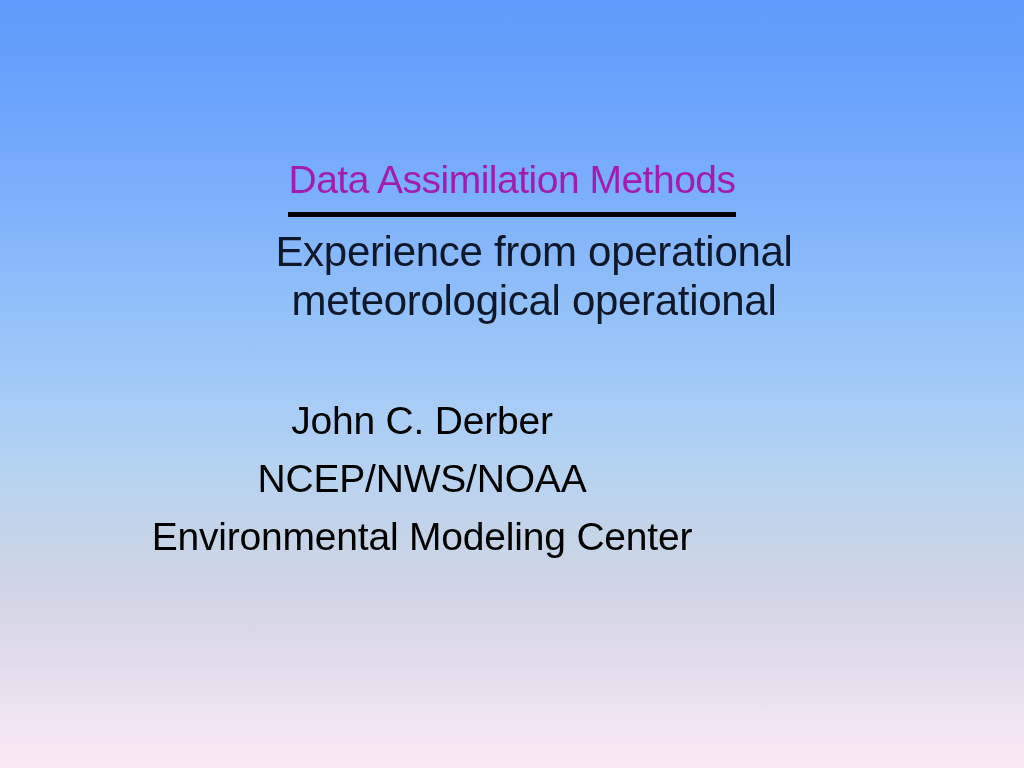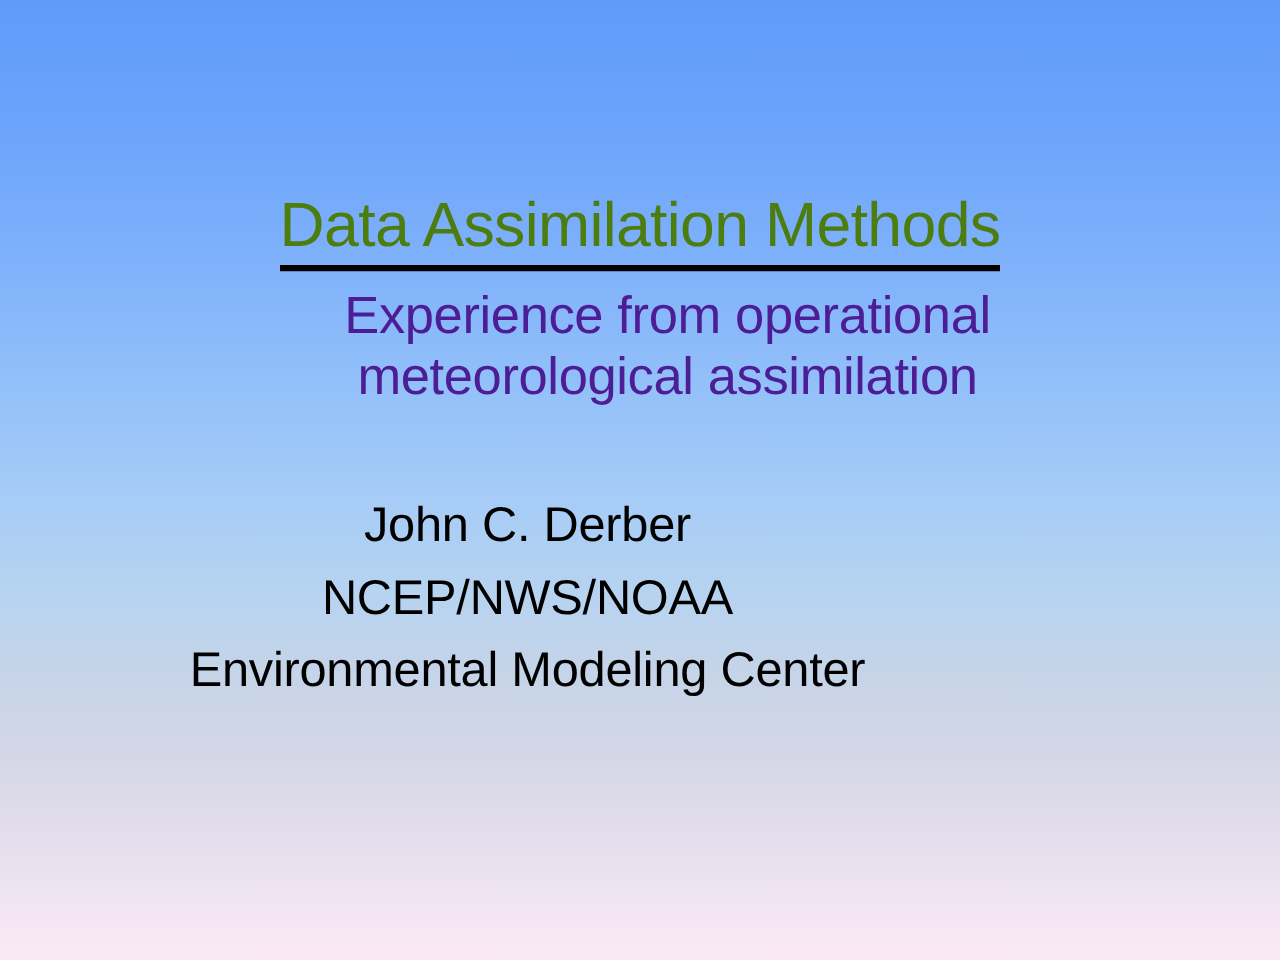--- a/index.html
+++ b/index.html
@@ -32,37 +32,37 @@
 
   
   .title-block {
     position: absolute;
     left: 0;
     top: 150px;
     width: 1024px;
     text-align: center;
   }
   .slide-title {
-    font-size: 50px;
+    font-size: 39px;
     line-height: 60px;
-    color: #4d7c0f;
+    color: #a21caf;
     font-weight: normal;
     letter-spacing: -0.5px;
     display: inline-block;
     border-bottom: 5px solid #000000;
     padding-bottom: 2px;
     white-space: nowrap;
   }
   .subtitle-wrap {
     margin-top: 10px;
   }
   .slide-subtitle {
     font-size: 42px;
     line-height: 49px;
-    color: #4c1d95;
+    color: #0f172a;
     letter-spacing: -0.3px;
     white-space: nowrap;
     padding-left: 44px;
   }
 
   
   .body-block {
     position: absolute;
     left: 0;
     top: 392px;
@@ -88,21 +88,21 @@
 </style>
 </head>
 <body>
 
 <div class="slide">
 
   <div class="title-block">
     <div class="slide-title">Data Assimilation Methods</div>
     <div class="subtitle-wrap">
       <div class="slide-subtitle">Experience from operational</div>
-      <div class="slide-subtitle">meteorological assimilation</div>
+      <div class="slide-subtitle">meteorological operational</div>
     </div>
   </div>
 
   <div class="body-block">
     <div class="body-line">John C. Derber</div>
     <div class="body-line">NCEP/NWS/NOAA</div>
     <div class="body-line">Environmental Modeling Center</div>
   </div>
 
   <div class="footer">

